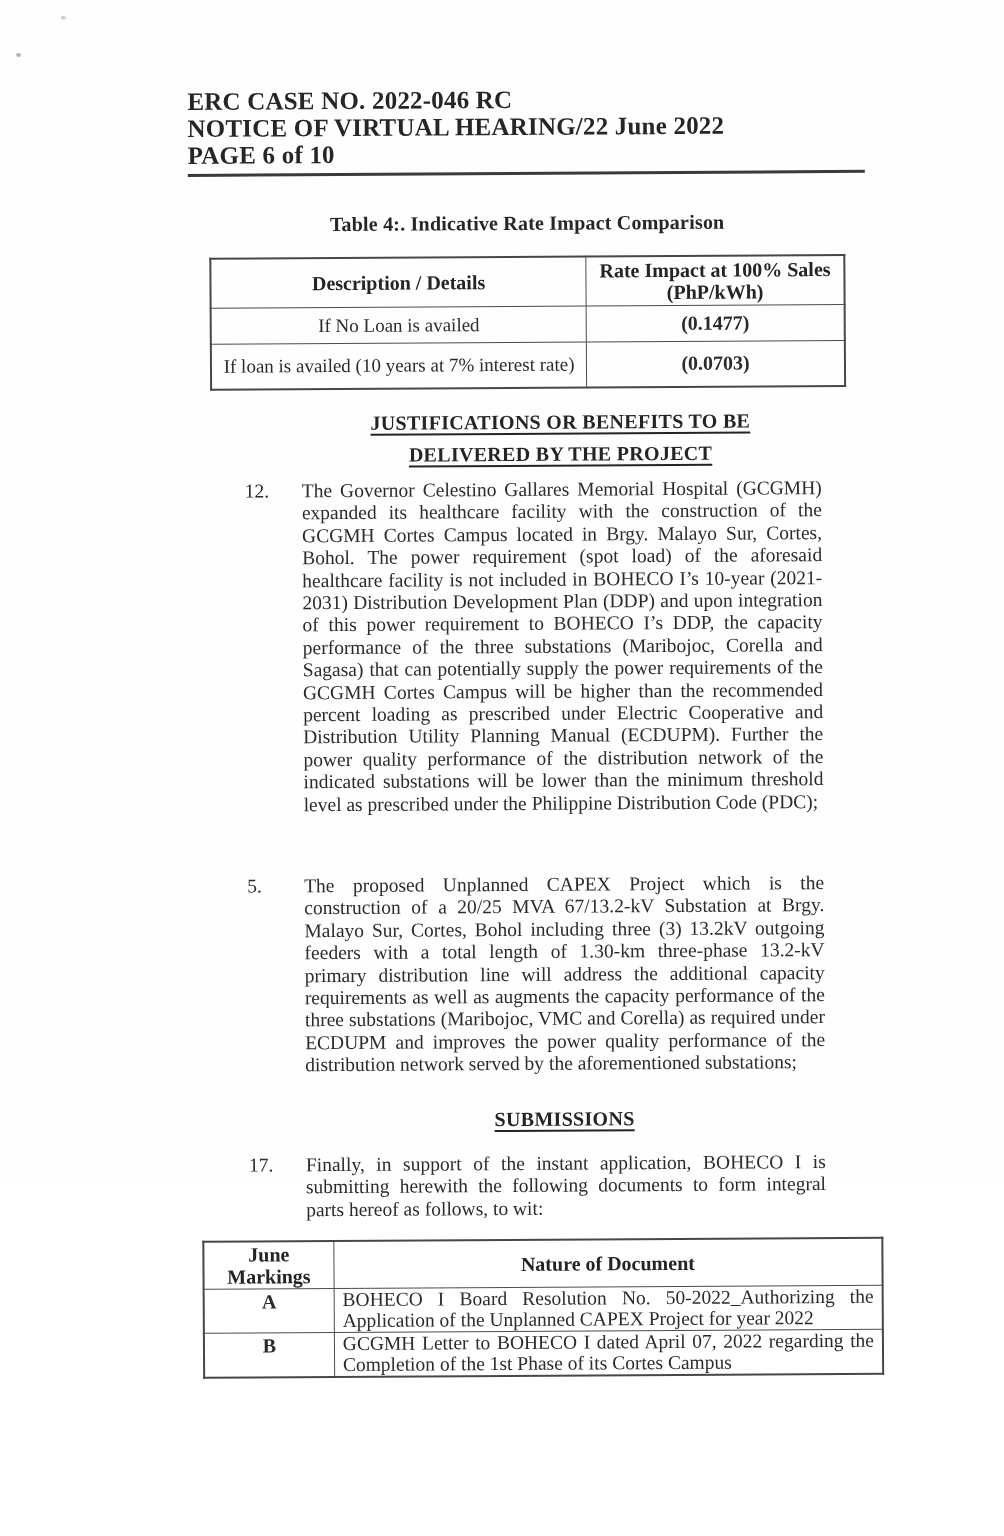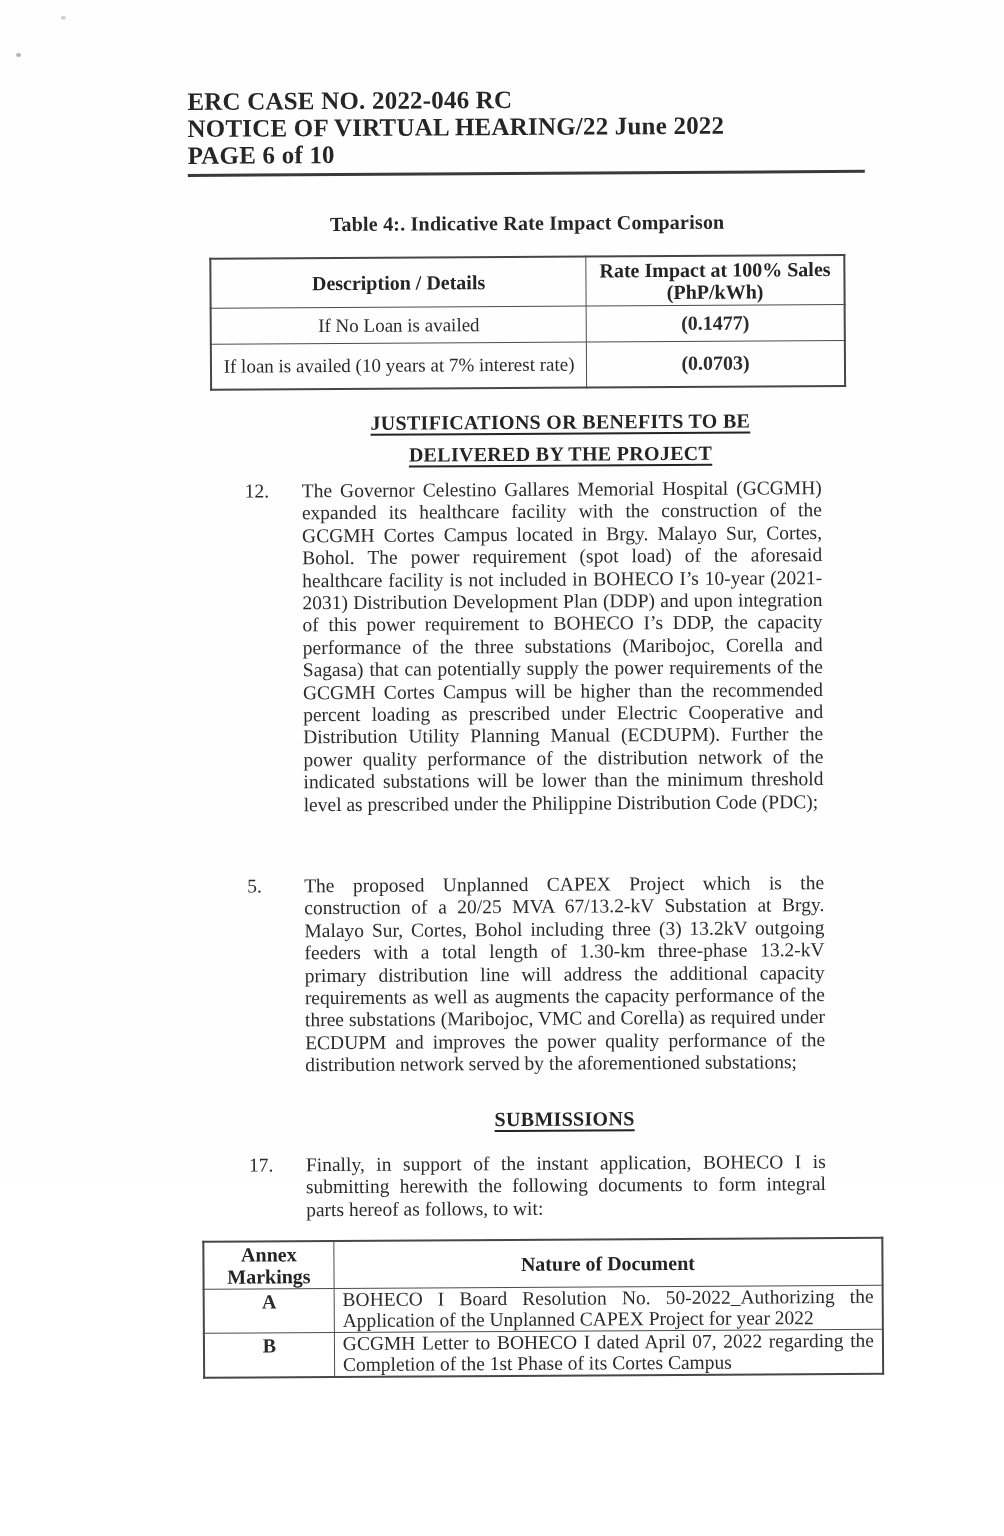--- a/index.html
+++ b/index.html
@@ -137,21 +137,21 @@
       <div class="para-text">Finally, in support of the instant application, BOHECO I is submitting herewith the following documents to form integral parts hereof as follows, to wit:</div>
     </div>
 
     <table class="annex-table">
       <colgroup>
           <col style="width:117px">
           <col style="width:564px">
         </colgroup>
       <tbody>
         <tr class="hrow">
-          <th>Annex Markings</th>
+          <th>June Markings</th>
           <th>Nature of Document</th>
         </tr>
         <tr class="ra">
           <td class="marking">A</td>
           <td class="nature">BOHECO I Board Resolution No. 50-2022_Authorizing the Application of the Unplanned CAPEX Project for year 2022</td>
         </tr>
         <tr class="rb">
           <td class="marking">B</td>
           <td class="nature">GCGMH Letter to BOHECO I dated April 07, 2022 regarding the Completion of the 1st Phase of its Cortes Campus</td>
         </tr>

